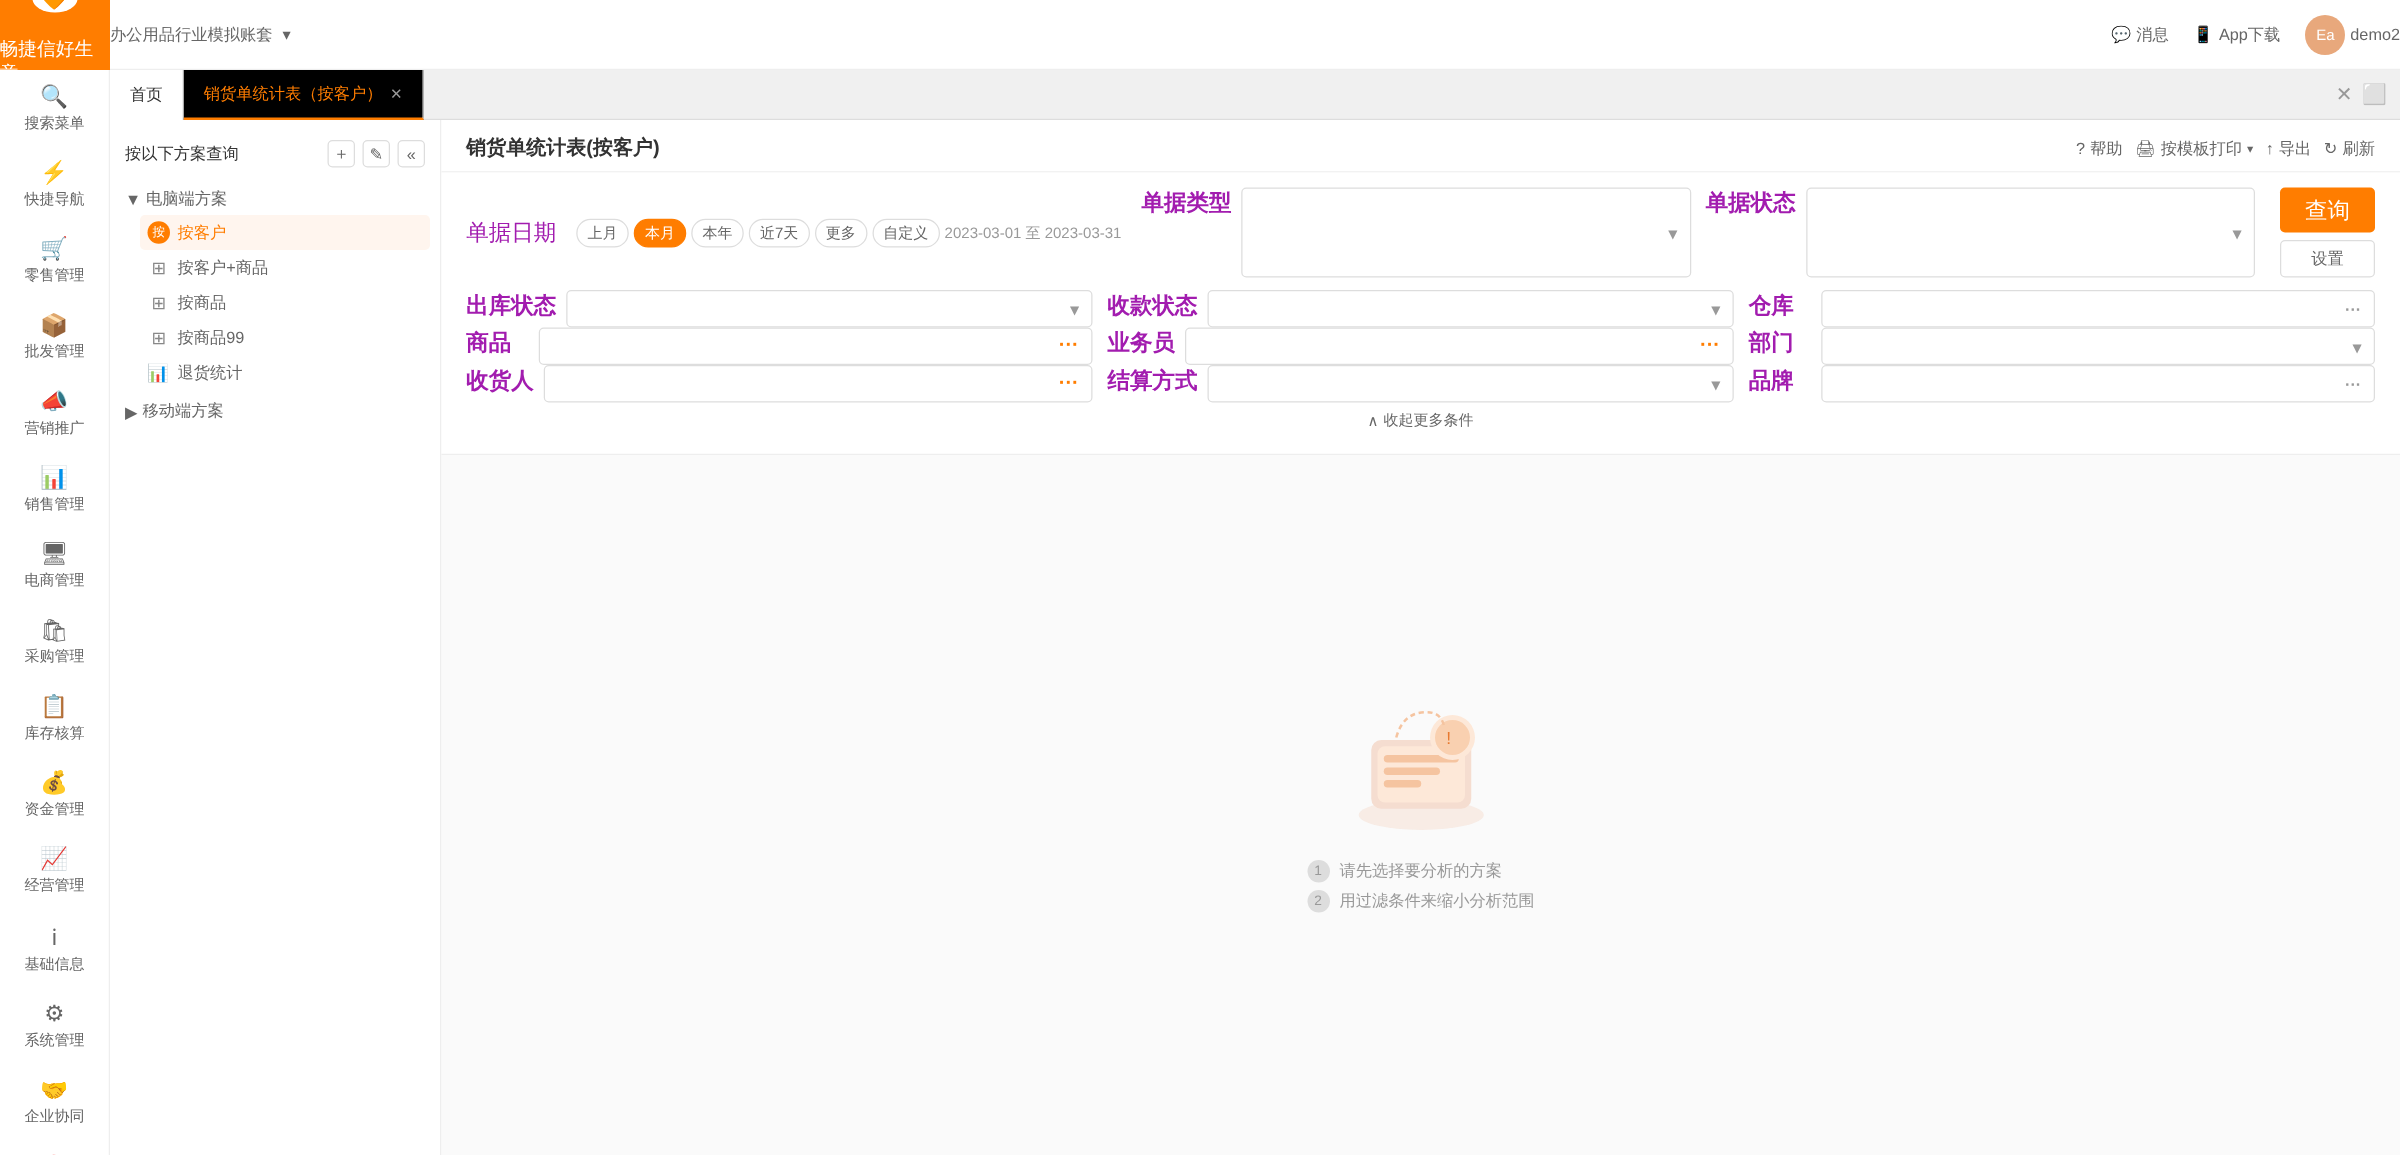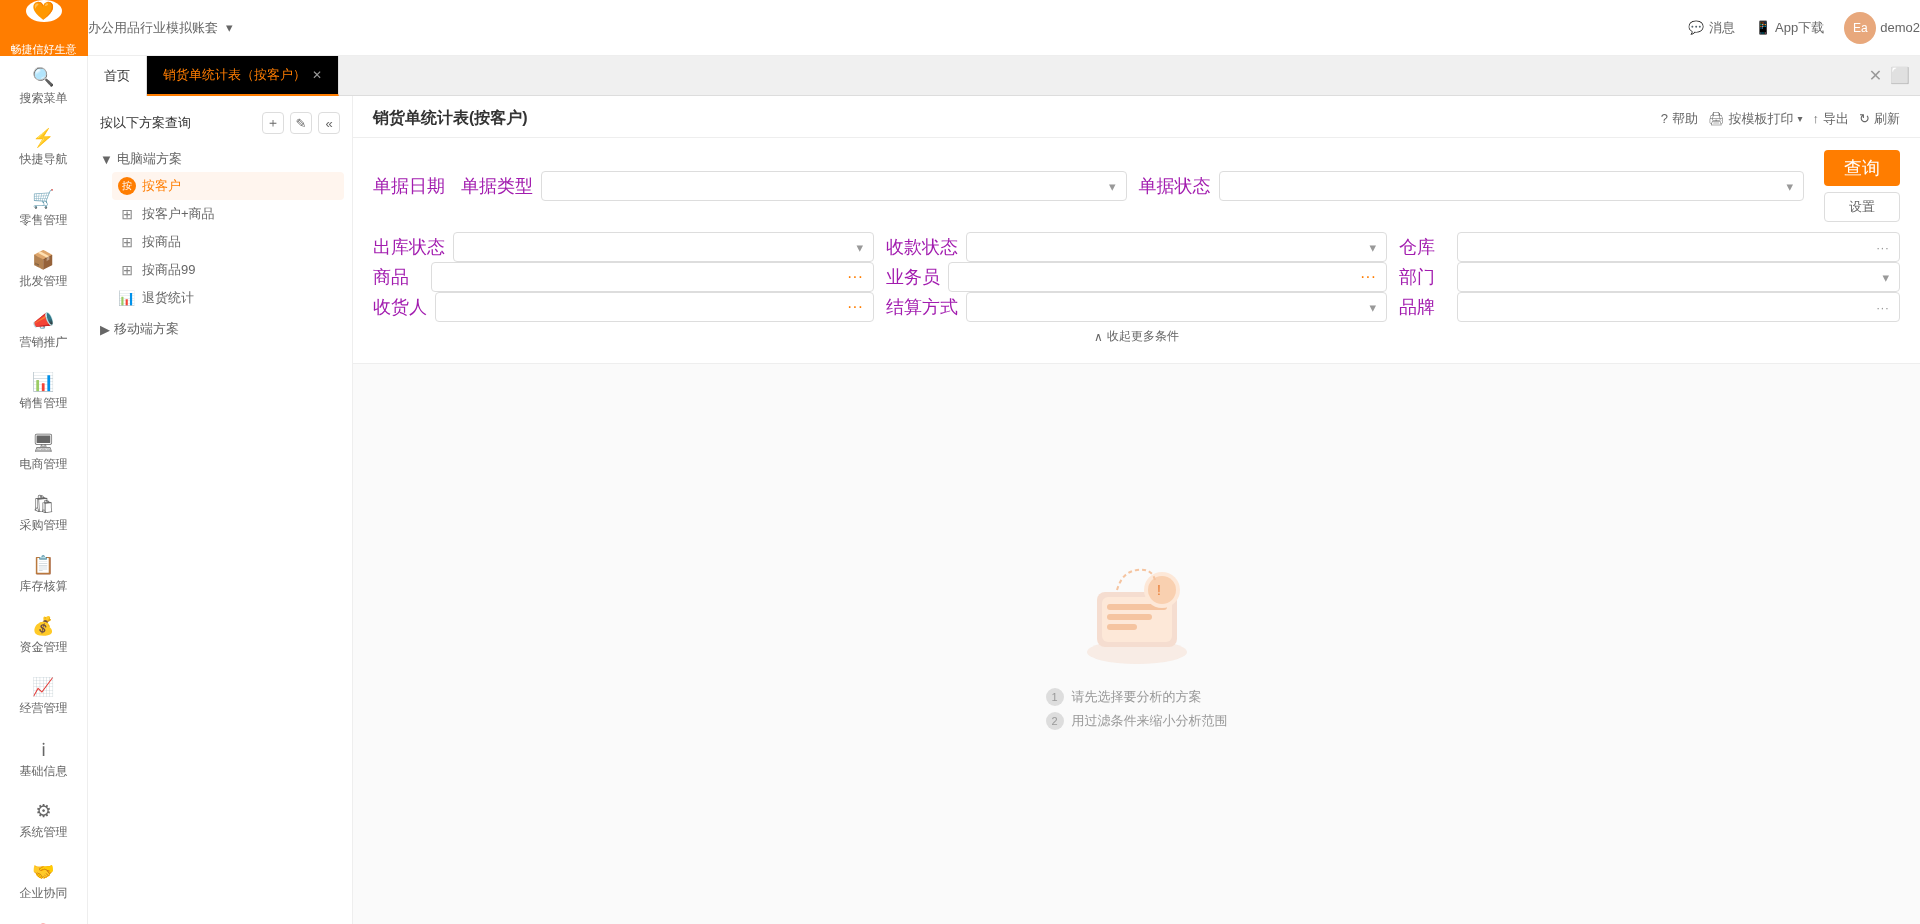--- a/index.html
+++ b/index.html
@@ -2,21 +2,21 @@
 <html><head>
   <meta charset="utf-8">
   <style>
     * { box-sizing: border-box; margin: 0; padding: 0; }
     body { font-family: 'Microsoft YaHei', Arial, sans-serif; font-size: 13px; background: #f5f5f5; color: #333; height: 924px; overflow: hidden; display: flex; }
 
     
     .sidebar { width: 88px; background: #fff; height: 100%; display: flex; flex-direction: column; align-items: center; border-right: 1px solid #eee; flex-shrink: 0; }
     .logo { width: 88px; height: 56px; background: #ff7d00; display: flex; flex-direction: column; align-items: center; justify-content: center; cursor: pointer; }
     .logo-icon { width: 36px; height: 36px; background: #fff; border-radius: 50%; display: flex; align-items: center; justify-content: center; font-size: 18px; }
-    .logo-text { color: #fff; font-size: 11px; margin-top: 20px; }
+    .logo-text { color: #fff; font-size: 15px; margin-top: 20px; }
     .sidebar-nav { display: flex; flex-direction: column; width: 100%; }
     .sidebar-item { display: flex; flex-direction: column; align-items: center; padding: 10px 0; cursor: pointer; font-size: 12px; color: #666; }
     .sidebar-item .icon { font-size: 18px; margin-bottom: 2px; }
 
     
     .main { flex: 1; display: flex; flex-direction: column; height: 100%; overflow: hidden; }
 
     
     .top-header { height: 56px; background: #fff; display: flex; align-items: center; justify-content: space-between; padding: 0 0; border-bottom: 1px solid #eee; }
     .header-left { display: flex; align-items: center; gap: 8px; }
@@ -65,21 +65,21 @@
     .filter-date-buttons { display: flex; gap: 4px; align-items: center; }
     .date-btn { padding: 2px 8px; border-radius: 12px; border: 1px solid #ddd; background: #fff; font-size: 12px; color: #666; cursor: pointer; }
     .date-btn.active { background: #ff7d00; color: #fff; border-color: #ff7d00; }
     .date-range { font-size: 12px; color: #999; }
     .filter-select { flex: 1; border: 1px solid #ddd; border-radius: 4px; padding: 5px 10px; font-size: 13px; display: flex; align-items: center; justify-content: space-between; cursor: pointer; background: #fff; min-height: 30px; }
     .filter-select .placeholder { color: #bbb; }
     .filter-select .arrow { color: #999; }
     .filter-input { flex: 1; border: 1px solid #ddd; border-radius: 4px; padding: 5px 10px; font-size: 13px; background: #fff; min-height: 30px; display: flex; align-items: center; justify-content: space-between; cursor: pointer; }
     .filter-dots { color: #ff7d00; cursor: pointer; font-size: 16px; }
     .filter-grid { display: grid; grid-template-columns: 1fr 1fr 1fr; gap: 12px; }
-    .filter-cell { display: flex; align-items: center; gap: 8px; }
+    .filter-cell { display: flex; gap: 8px; font-weight: bold; }
     .collapse-bar { display: flex; align-items: center; justify-content: center; padding: 6px; cursor: pointer; color: #666; font-size: 12px; gap: 4px; }
 
     
     .query-btn { background: #ff7d00; color: #fff; border: none; border-radius: 4px; padding: 6px 20px; font-size: 18px; cursor: pointer; }
     .setting-btn { background: #fff; color: #666; border: 1px solid #ddd; border-radius: 4px; padding: 5px 16px; font-size: 13px; cursor: pointer; }
 
     
     .empty-state { flex: 1; display: flex; flex-direction: column; align-items: center; justify-content: center; background: #fafafa; }
     .empty-illustration { width: 140px; height: 120px; margin-bottom: 16px; }
     .empty-steps { list-style: none; padding: 0; }
@@ -272,20 +272,29 @@
             <span>↻</span>
             <span>刷新</span>
           </div>
         </div>
       </div>
 
       <div class="filter-area">
 
         <div class="filter-row">
           <span class="filter-label">单据日期</span>
+          <div class="filter-date-buttons">
+            <button class="date-btn">上月</button>
+            <button class="date-btn active">本月</button>
+            <button class="date-btn">本年</button>
+            <button class="date-btn">近7天</button>
+            <button class="date-btn">更多</button>
+            <button class="date-btn">自定义</button>
+            <span class="date-range">2023-03-01 至 2023-03-31</span>
+          </div>
           <div style="flex:1; display:flex; gap:12px;">
             <div class="filter-cell" style="flex:1;">
               <span class="filter-label">单据类型</span>
               <div class="filter-select">
                 <span class="placeholder"></span>
                 <span class="arrow">▾</span>
               </div>
             </div>
             <div class="filter-cell" style="flex:1;">
               <span class="filter-label">单据状态</span>

